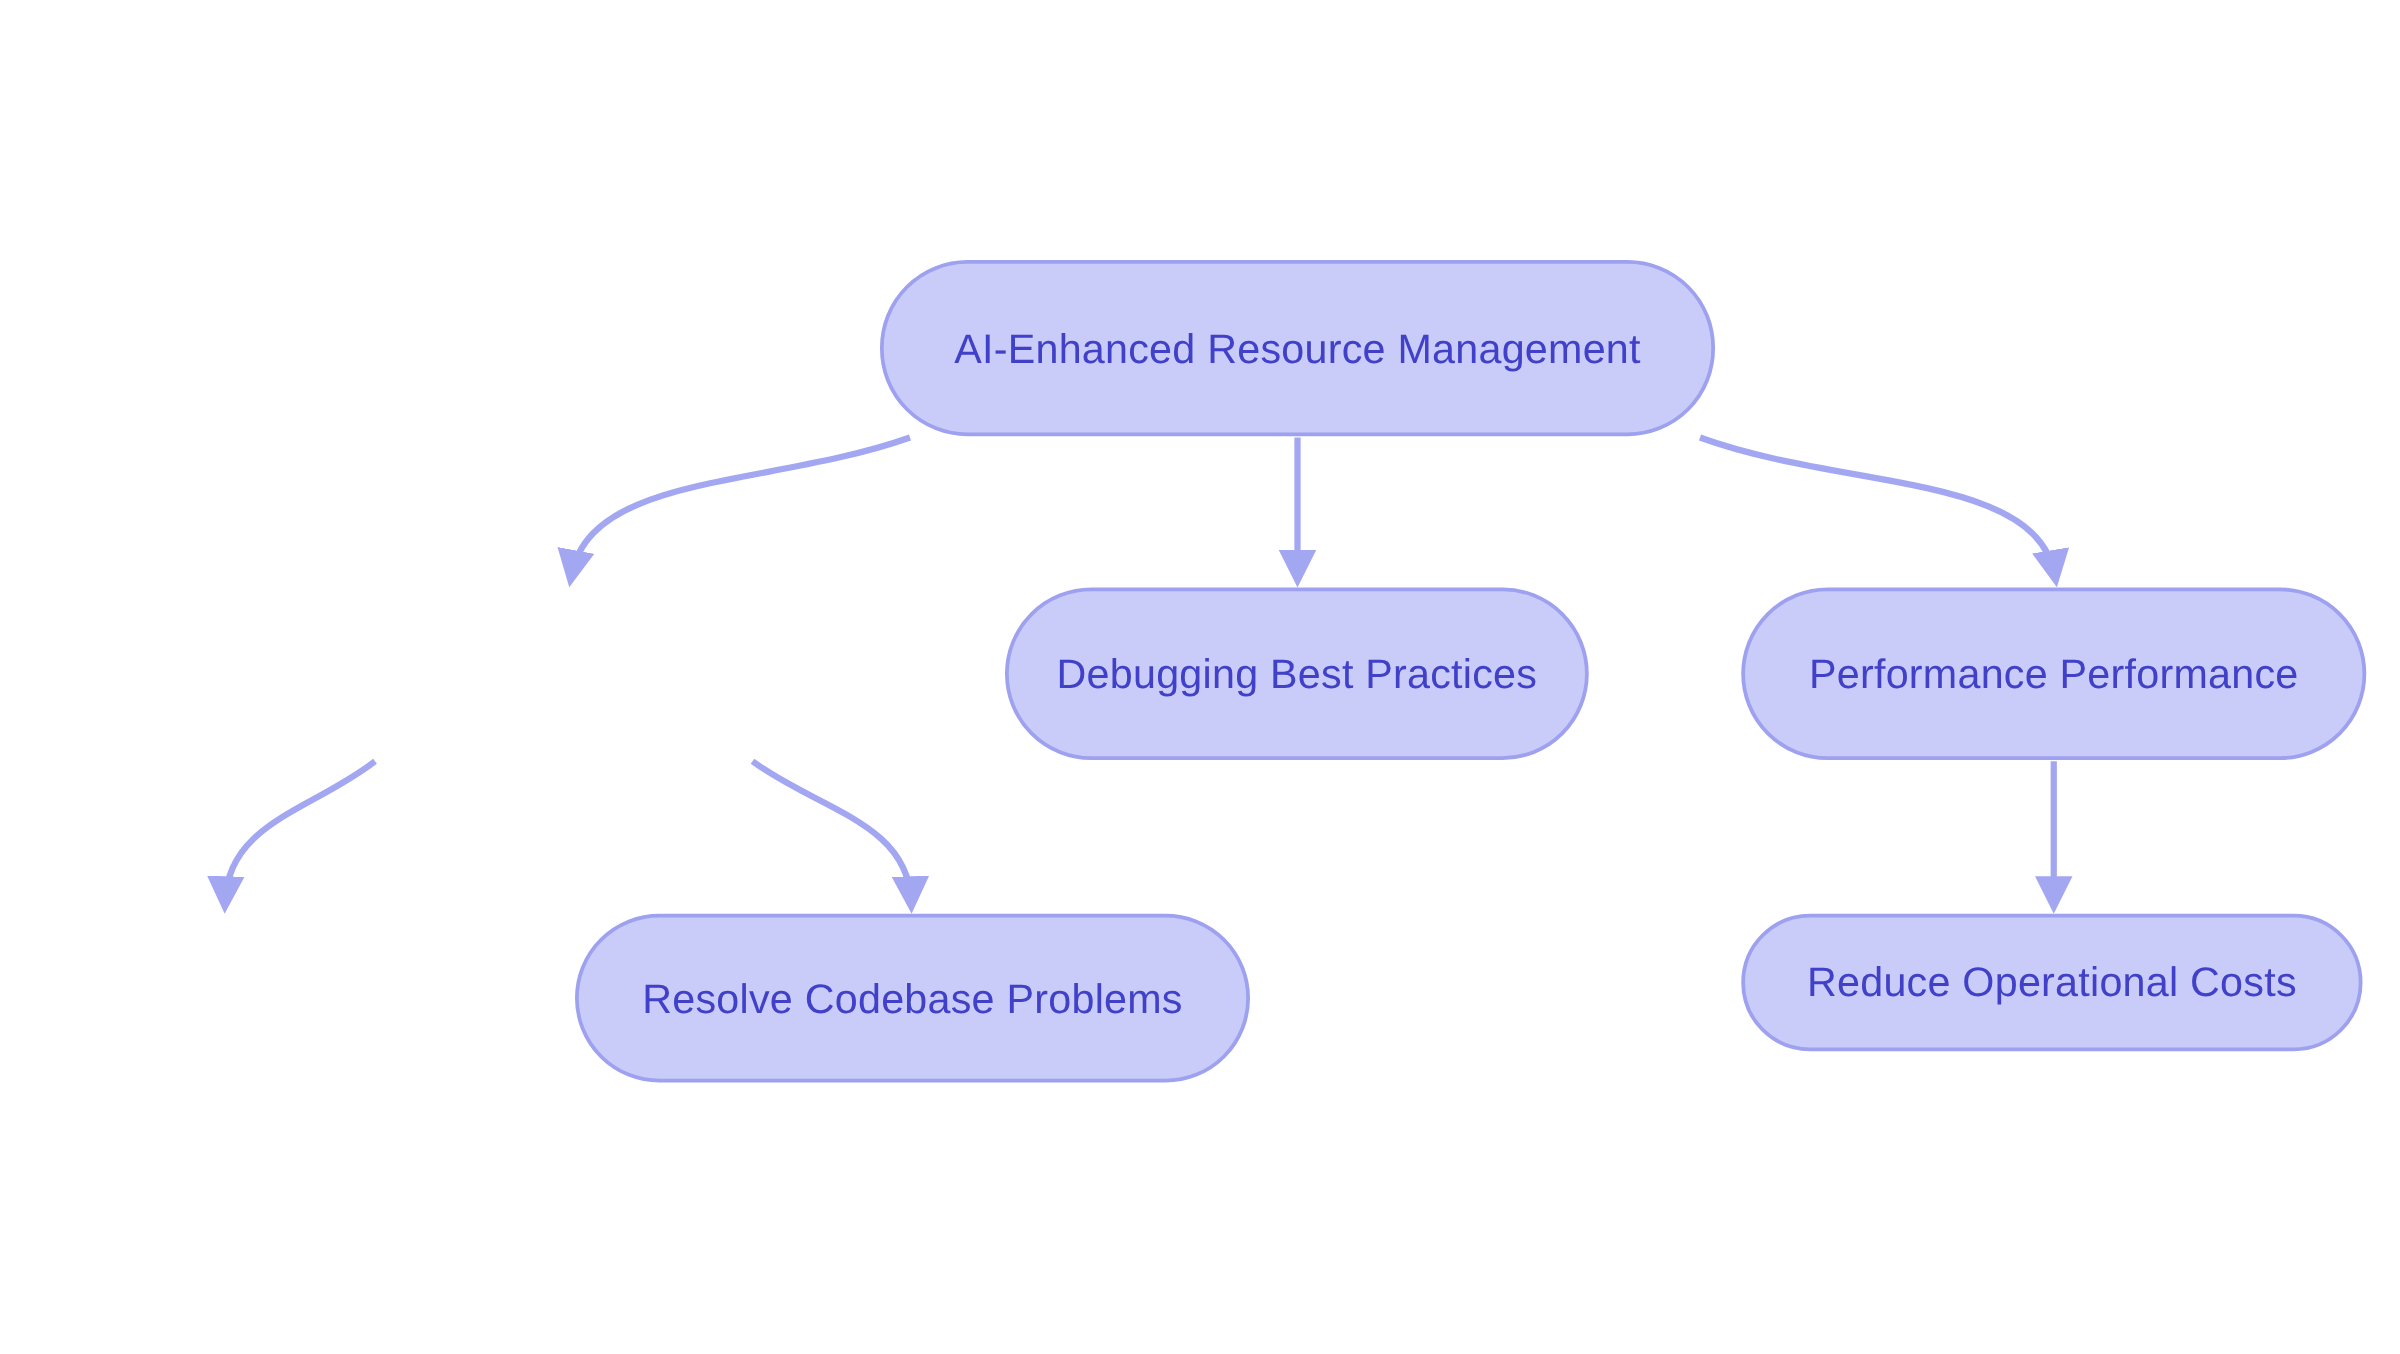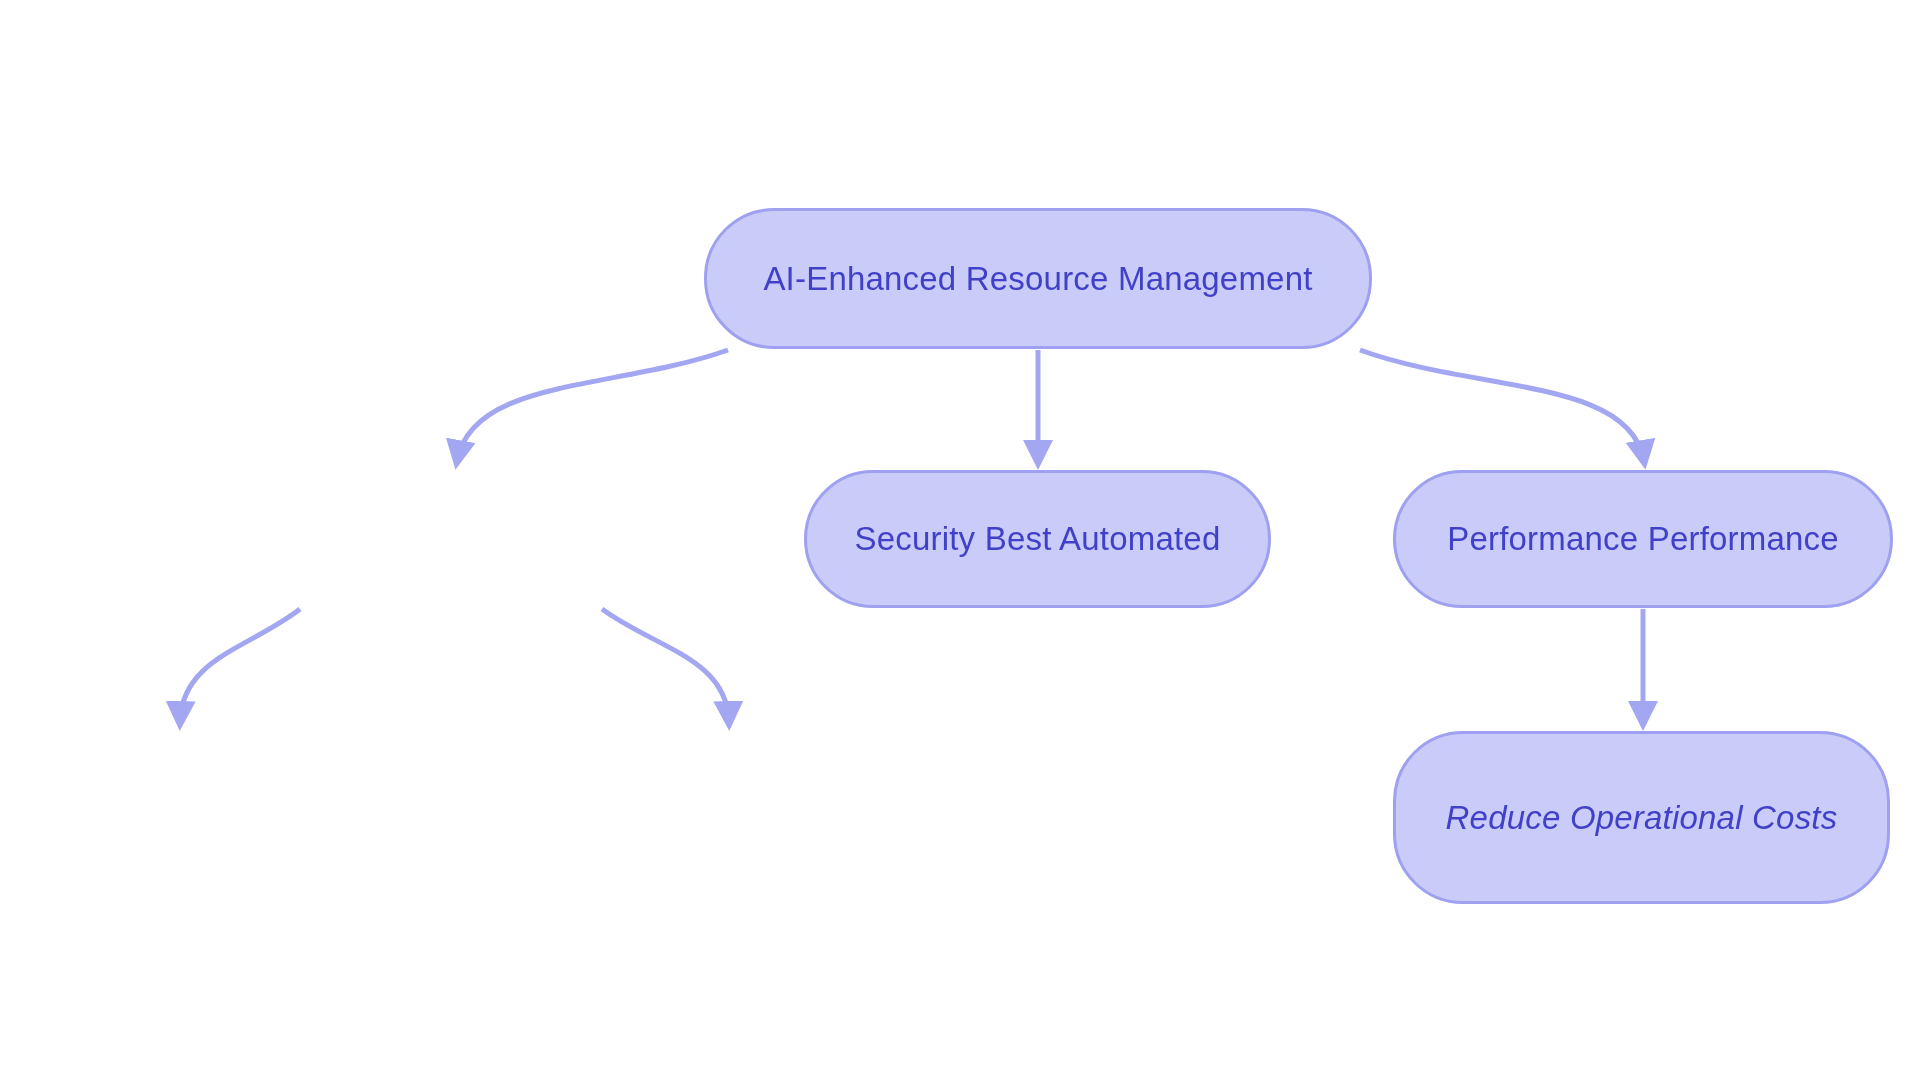--- a/index.html
+++ b/index.html
@@ -44,21 +44,21 @@
     letter-spacing: 0.2px;
     line-height: 1.15;
   }
   
   .node-root        { left: 704px;  top: 208px; width: 668px; height: 141px; }
   .node-automated   { left: 228px;  top: 470px; width: 450px; height: 138px; }
   .node-security    { left: 804px;  top: 470px; width: 467px; height: 138px; }
   .node-performance { left: 1393px; top: 470px; width: 500px; height: 138px; }
   .node-identify    { left: 20px;   top: 731px; width: 320px; height: 135px; }
   .node-resolve     { left: 460px;  top: 731px; width: 540px; height: 135px; }
-  .node-reduce      { left: 1393px; top: 731px; width: 497px; height: 173px; font-style: italic; }
+  .node-reduce      { left: 1393px; top: 731px; width: 497px; height: 110px; }
 </style>
 </head>
 <body>
 
 <div class="canvas">
 
   <svg class="edges-layer" viewBox="0 0 1920 1083" xmlns="http://www.w3.org/2000/svg">
     <defs>
       <marker id="arrowhead" viewBox="0 0 10 10" refX="7" refY="5" markerWidth="30" markerHeight="30" markerUnits="userSpaceOnUse" orient="auto">
         <path class="arrowhead-glyph" d="M 0 0 L 10 5 L 0 10 z"></path>
@@ -71,26 +71,29 @@
     <path class="edge-path" marker-end="url(#arrowhead)" d="M 602,609 C 655,648 727,658 729,722"></path>
     <path class="edge-path" marker-end="url(#arrowhead)" d="M 1643,609 L 1643,722"></path>
   </svg>
 
   <div class="node node-root">
     <span>AI-Enhanced Resource Management</span>
   </div>
 
 
   <div class="node node-security">
-    <span>Security Best Automated</span>
+    <span>Debugging Best Practices</span>
   </div>
 
   <div class="node node-performance">
     <span>Performance Performance</span>
   </div>
 
 
+  <div class="node node-resolve">
+    <span>Resolve Codebase Problems</span>
+  </div>
 
   <div class="node node-reduce">
     <span>Reduce Operational Costs</span>
   </div>
 
 </div>
 
 </body></html>

